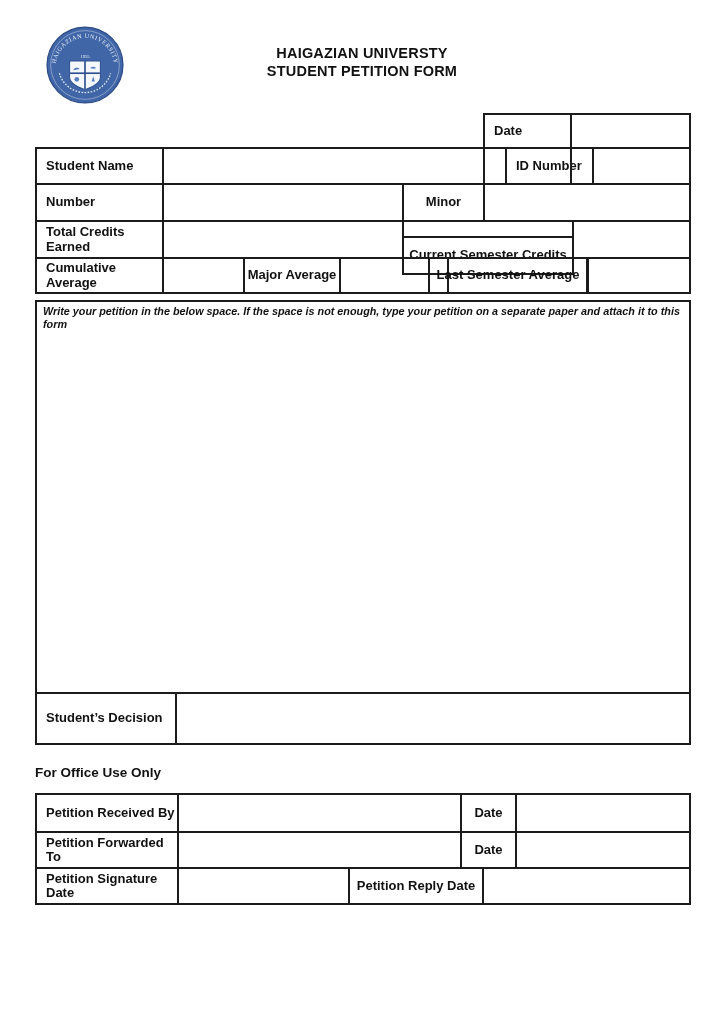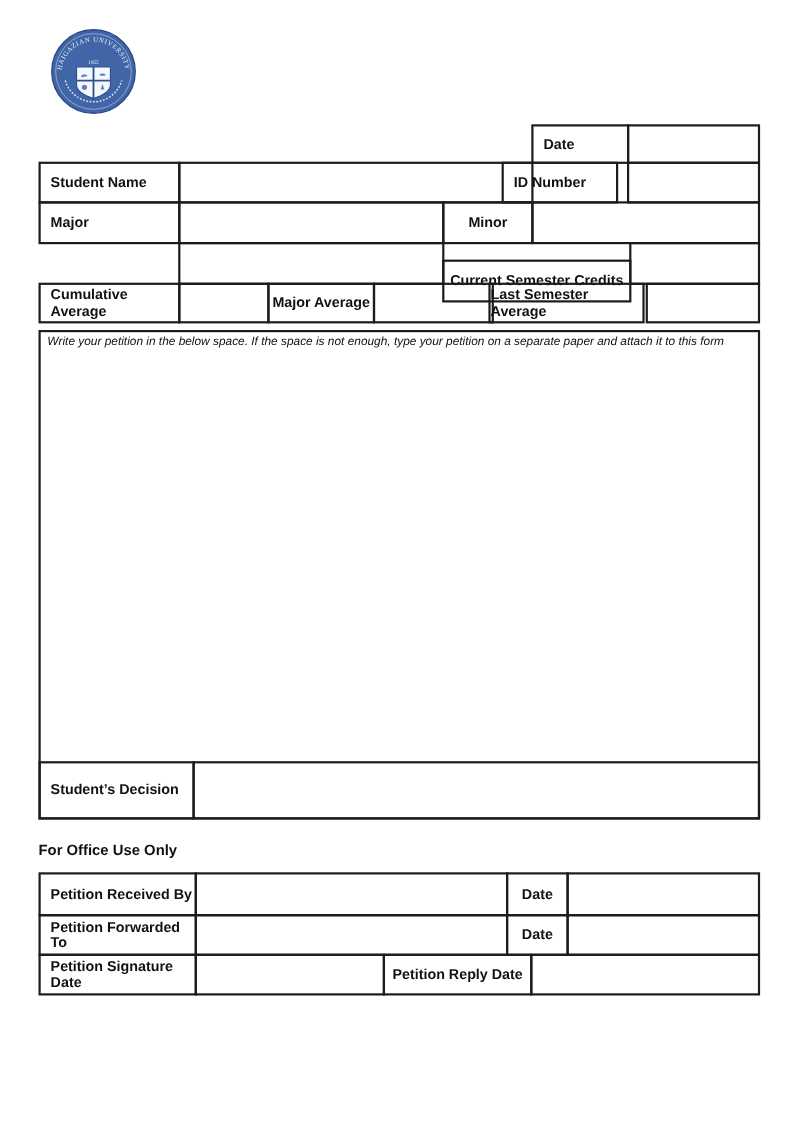--- a/index.html
+++ b/index.html
@@ -39,21 +39,21 @@
     position:absolute;
     box-sizing:border-box;
     left:35px;top:300px;width:656px;height:445px;
     border:2px solid #1c1c1c;
   }
   .petition-instr{
     position:absolute;
     left:6px;top:3px;right:6px;
     font-size:10.8px;
     font-style:italic;
-    font-weight:normal;
+    font-weight:bold;
     line-height:1.25;
   }
   .office-heading{
     position:absolute;
     left:35px;top:765px;
     font-size:13.5px;
     font-weight:bold;
     text-align:center;
   }
   .logo{
@@ -77,43 +77,48 @@
     <path d="M23 34 H53 V50 Q53 57 38 62 Q23 57 23 50 Z" fill="#f4f8fd" stroke="#2e4f8f" stroke-width="1"></path>
     <line x1="38" y1="34" x2="38" y2="61.5" stroke="#2e4f8f" stroke-width="1.6"></line>
     <line x1="23.5" y1="46" x2="52.5" y2="46" stroke="#2e4f8f" stroke-width="1.6"></line>
     <path d="M27 42 q3 -3 6 0 l-6 1 z" fill="#5b7fc0"></path>
     <path d="M43 41 q3 -2.5 6 0 q-3 1.5 -6 0 z" fill="#5b7fc0"></path>
     <circle cx="30" cy="52" r="2.3" fill="#5b7fc0"></circle>
     <path d="M46 49 l1.6 5 h-3.2 z" fill="#5b7fc0"></path>
     <path d="M 13 46 A 26 26 0 0 0 63 46" fill="none" stroke="#dce6f5" stroke-width="1.3" stroke-dasharray="1.6,1.4"></path>
   </svg>
 
+  <div class="title">
+    <div>HAIGAZIAN UNIVERSTY</div>
+    <div>STUDENT PETITION FORM</div>
+  </div>
 
   <div class="cell lbl" style="left:483px;top:113px;width:89px;height:36px">Date</div>
   <div class="cell val" style="left:570px;top:113px;width:121px;height:36px"></div>
 
   <div class="cell lbl" style="left:35px;top:147px;width:129px;height:38px">Student Name</div>
   <div class="cell val" style="left:162px;top:147px;width:323px;height:38px"></div>
-  <div class="cell lbl" style="left:456px;top:147px;width:106px;height:38px">ID Number</div>
+  <div class="cell lbl" style="left:505px;top:147px;width:89px;height:38px">ID Number</div>
   <div class="cell val" style="left:570px;top:147px;width:121px;height:38px"></div>
 
-  <div class="cell lbl" style="left:35px;top:183px;width:129px;height:39px">Major</div>
+  <div class="cell lbl" style="left:35px;top:183px;width:129px;height:39px">Number</div>
   <div class="cell val" style="left:162px;top:183px;width:242px;height:39px"></div>
   <div class="cell ctr" style="left:402px;top:183px;width:83px;height:39px">Minor</div>
   <div class="cell val" style="left:483px;top:183px;width:208px;height:39px"></div>
 
+  <div class="cell lbl" style="left:35px;top:220px;width:129px;height:39px">Total Credits Earned</div>
   <div class="cell val" style="left:162px;top:220px;width:242px;height:39px"></div>
   <div class="cell ctr" style="left:402px;top:236px;width:172px;height:39px">Current Semester Credits</div>
   <div class="cell val" style="left:572px;top:220px;width:119px;height:39px"></div>
 
   <div class="cell lbl" style="left:35px;top:257px;width:129px;height:37px">Cumulative Average</div>
   <div class="cell val" style="left:162px;top:257px;width:83px;height:37px"></div>
   <div class="cell ctr" style="left:243px;top:257px;width:98px;height:37px">Major Average</div>
   <div class="cell val" style="left:339px;top:257px;width:110px;height:37px"></div>
-  <div class="cell ctr" style="left:444px;top:257px;width:142px;height:37px">Last Semester Average</div>
+  <div class="cell ctr" style="left:428px;top:257px;width:160px;height:37px">Last Semester Average</div>
   <div class="cell val" style="left:587px;top:257px;width:104px;height:37px"></div>
 
   <div class="petition-box">
     <div class="petition-instr">Write your petition in the below space. If the space is not enough, type your petition on a separate paper and attach it to this form</div>
   </div>
   <div style="position:absolute;left:37px;top:322px;width:652px;height:368px;font-size:12px;"></div>
 
   <div class="cell lbl" style="left:35px;top:692px;width:142px;height:53px">Student’s Decision</div>
   <div class="cell val" style="left:175px;top:692px;width:516px;height:53px"></div>
 

